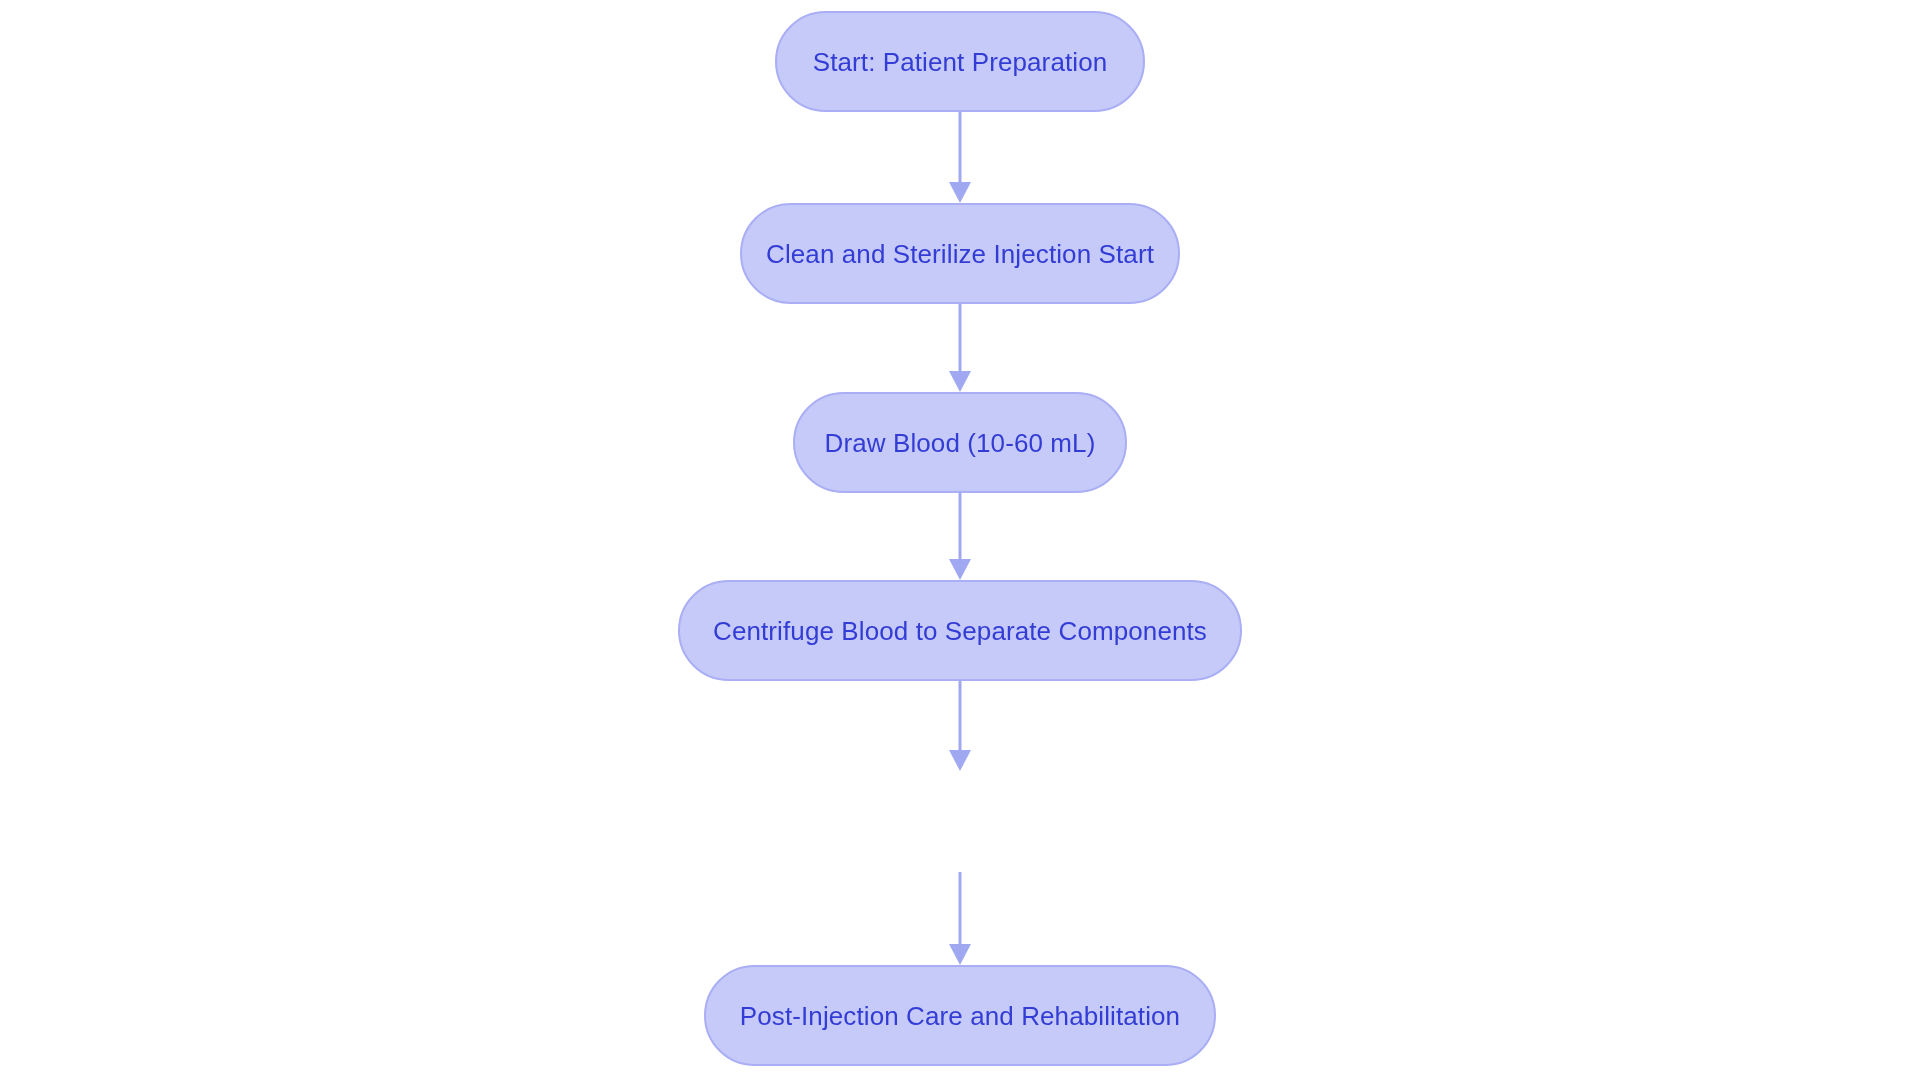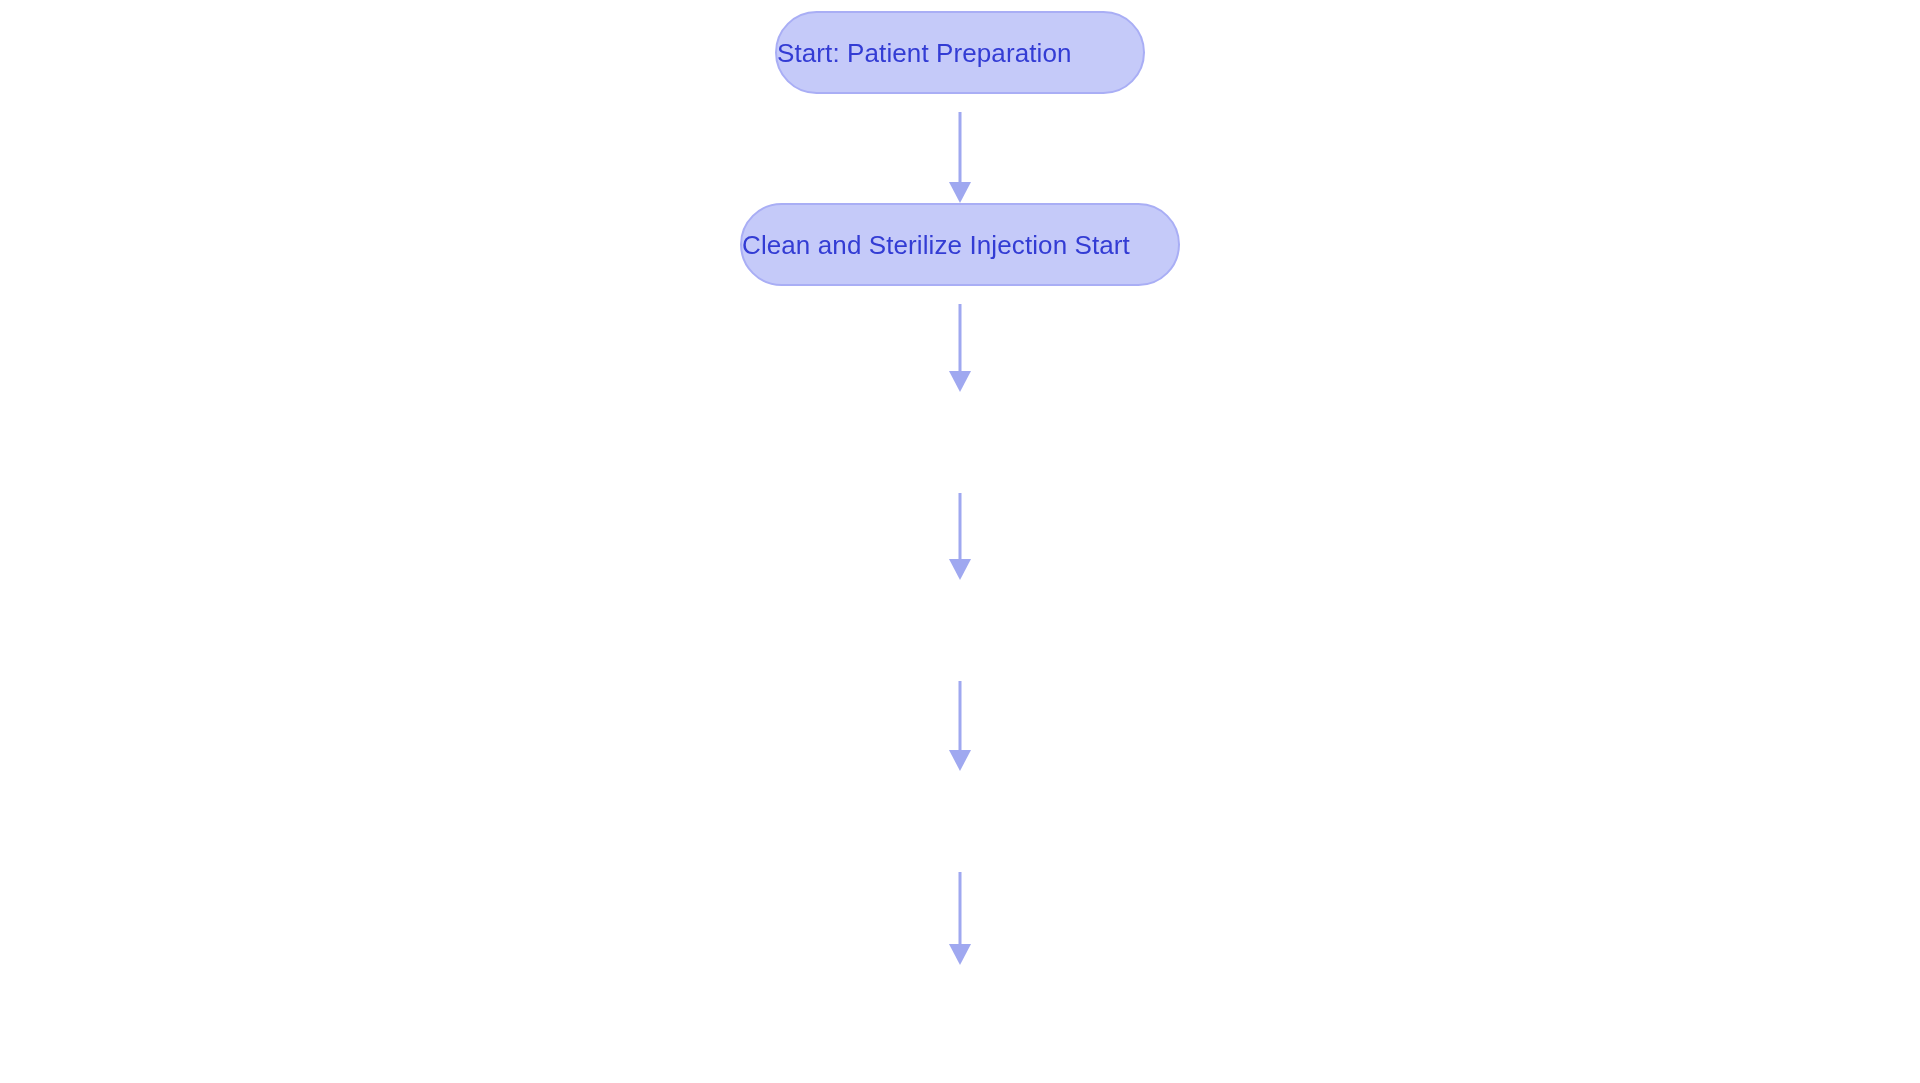--- a/index.html
+++ b/index.html
@@ -19,25 +19,25 @@
     width: 1920px;
     height: 1083px;
     background: #ffffff;
   }
 
   .node {
     position: absolute;
     box-sizing: border-box;
     display: flex;
     align-items: center;
-    justify-content: flex-start;
+    justify-content: center;
     background: #c5caf9;
     border: 2px solid #a9aef5;
     border-radius: 999px;
-    height: 83px;
+    height: 101px;
     transform: translateX(-50%);
     left: 960px;
   }
 
   .node-label {
     color: #333cd4;
     font-family: "Liberation Sans", sans-serif;
     font-size: 26px;
     font-weight: 400;
     letter-spacing: 0.1px;
@@ -105,17 +105,26 @@
   </div>
 
   <div class="node" style="top:11px;width:370px;">
     <span class="node-label">Start: Patient Preparation</span>
   </div>
 
   <div class="node" style="top:203px;width:440px;">
     <span class="node-label">Clean and Sterilize Injection Start</span>
   </div>
 
+  <div class="node" style="top:392px;width:334px;">
+    <span class="node-label">Draw Blood (10-60 mL)</span>
+  </div>
+
+  <div class="node" style="top:580px;width:564px;">
+    <span class="node-label">Centrifuge Blood to Separate Components</span>
+  </div>
 
 
-
+  <div class="node" style="top:965px;width:512px;">
+    <span class="node-label">Post-Injection Care and Rehabilitation</span>
+  </div>
 
 </div>
 
 </body></html>

